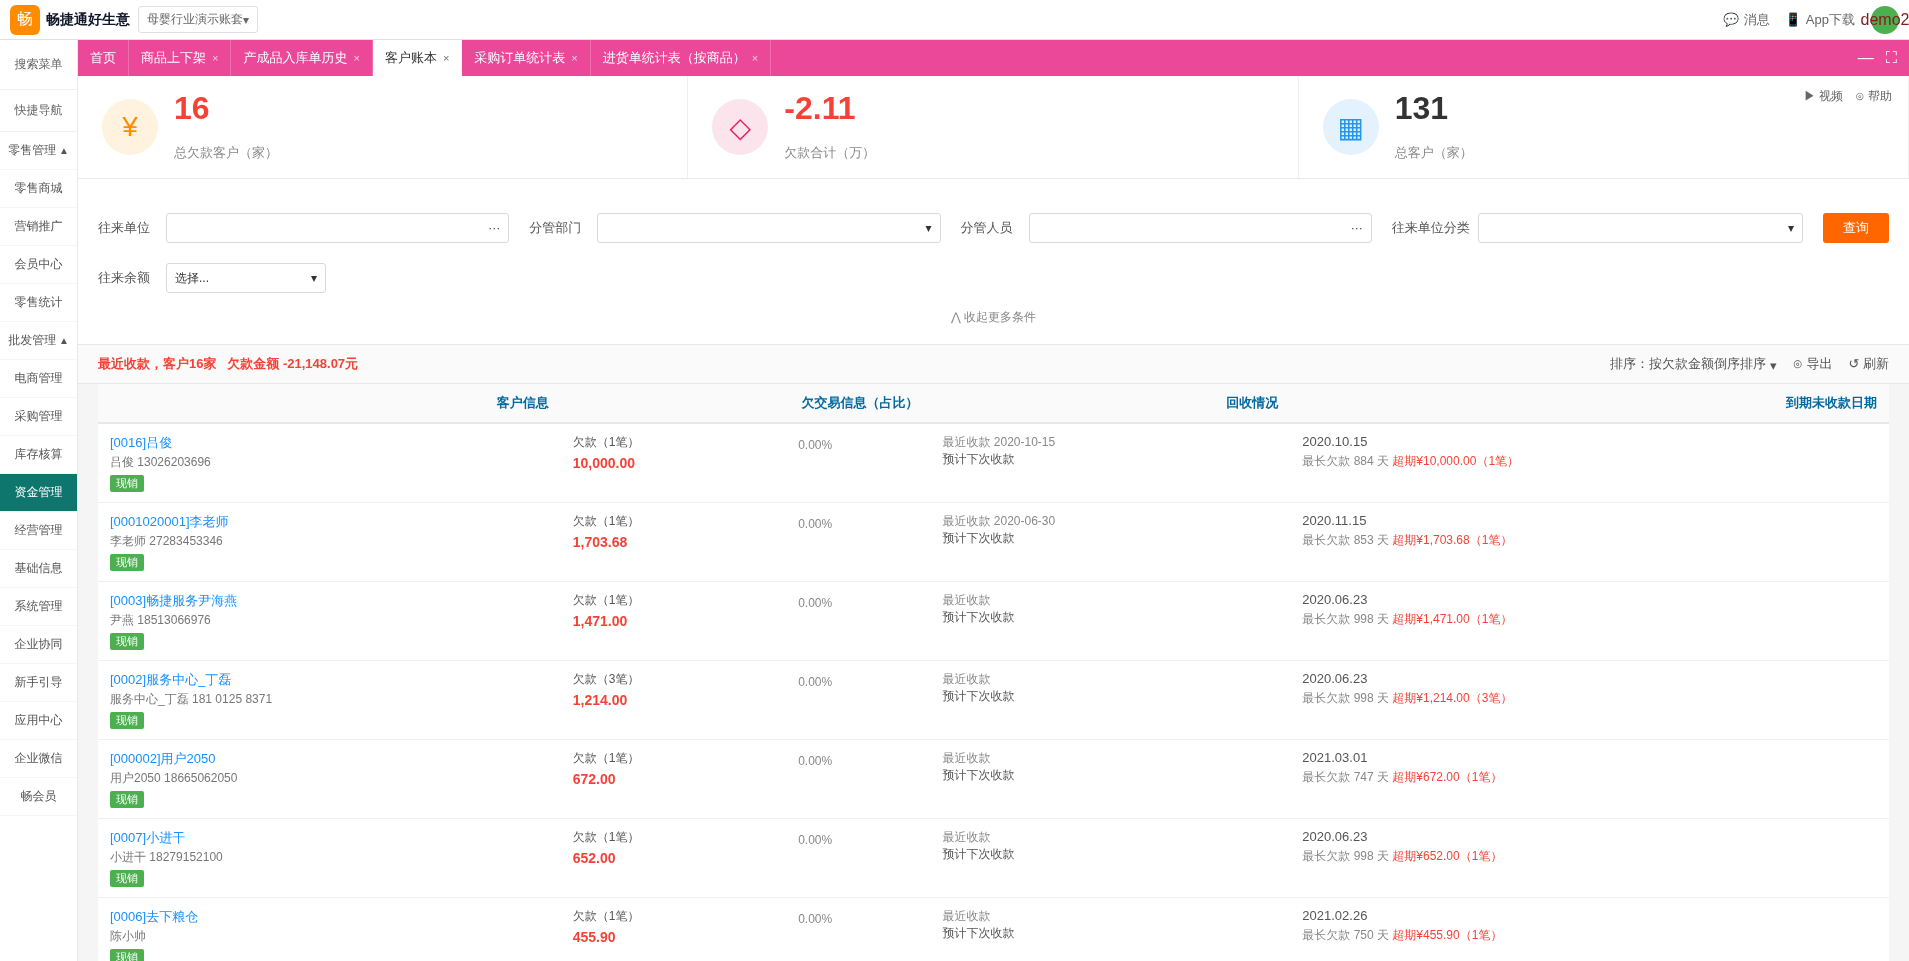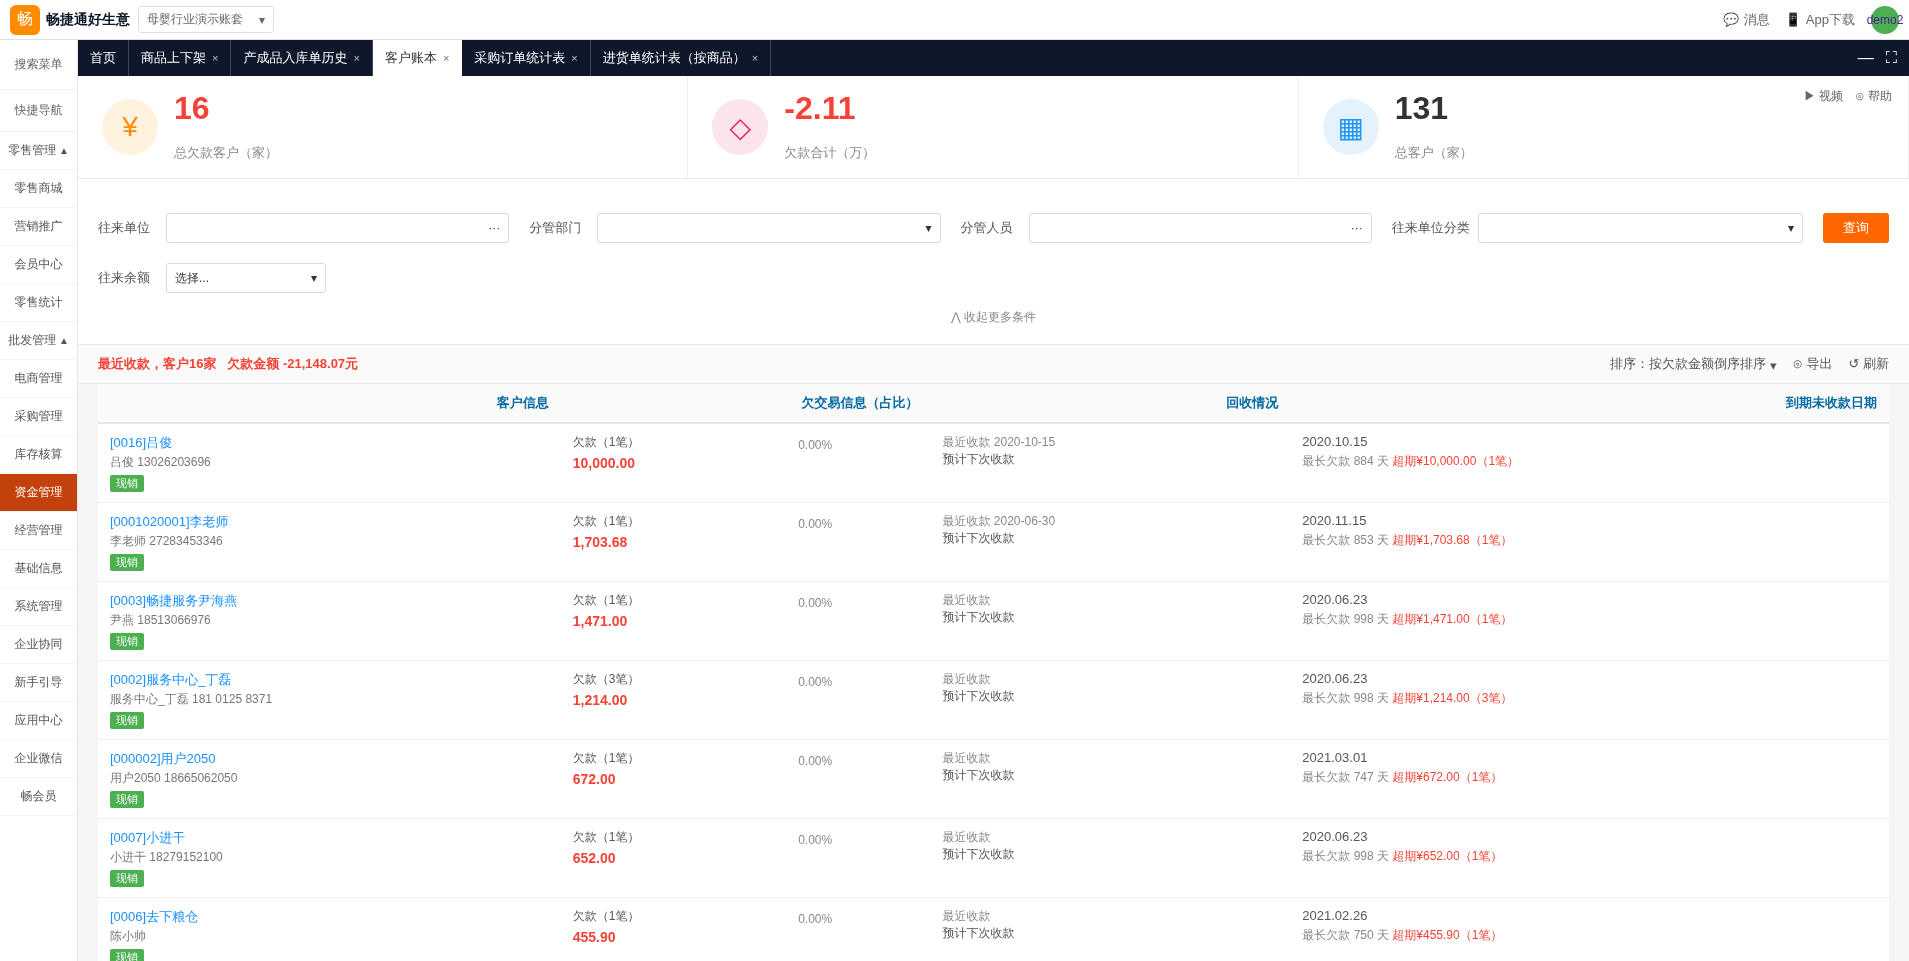--- a/index.html
+++ b/index.html
@@ -4,39 +4,39 @@
   <style>
     * { margin: 0; padding: 0; box-sizing: border-box; }
     body { font-family: 'Microsoft YaHei', Arial, sans-serif; font-size: 13px; background: #f0f0f0; color: #333; overflow-x: hidden; }
     
     
     .top-bar { display: flex; align-items: center; height: 40px; background: #fff; border-bottom: 1px solid #e0e0e0; padding: 0 10px; justify-content: space-between; }
     .top-bar-left { display: flex; align-items: center; gap: 8px; }
     .logo-area { display: flex; align-items: center; gap: 6px; }
     .logo-icon { width: 30px; height: 30px; background: #ff8c00; border-radius: 6px; display: flex; align-items: center; justify-content: center; color: #fff; font-size: 16px; }
     .logo-text { color: #0f172a; font-weight: bold; font-size: 14px; }
-    .company-select { display: flex; align-items: center; gap: 16px; color: #666; font-size: 12px; padding: 4px 8px; border: 1px solid #e0e0e0; border-radius: 3px; cursor: pointer; }
+    .company-select { display: flex; align-items: center; gap: 0; color: #666; font-size: 12px; padding: 4px 8px; border: 1px solid #e0e0e0; border-radius: 3px; cursor: pointer; }
     .top-bar-right { display: flex; align-items: center; gap: 16px; }
     .top-right-item { display: flex; align-items: center; gap: 4px; color: #666; cursor: pointer; font-size: 13px; }
-    .avatar { width: 28px; height: 28px; border-radius: 50%; background: #4CAF50; display: flex; align-items: center; justify-content: center; color: #4c1d95; font-size: 12px; }
+    .avatar { width: 28px; height: 28px; border-radius: 50%; background: #4CAF50; display: flex; align-items: center; justify-content: center; color: #7f1d1d; font-size: 16px; }
 
     
     .layout { display: flex; height: calc(100vh - 40px); }
     .sidebar { width: 78px; background: #fff; border-right: 1px solid #e8e8e8; display: flex; flex-direction: column; overflow-y: auto; }
     .search-menu { padding: 10px 0; text-align: center; border-bottom: 1px solid #f0f0f0; }
     .search-menu-label { font-size: 12px; color: #666; cursor: pointer; padding: 6px 0; }
     .quick-nav { padding: 8px 0; border-bottom: 1px solid #f0f0f0; text-align: center; }
     .quick-nav-label { font-size: 12px; color: #666; padding: 4px 0; }
     .sidebar-item { padding: 10px 4px; text-align: center; cursor: pointer; font-size: 12px; color: #555; border-bottom: 1px solid #f5f5f5; }
-    .sidebar-item.active { background: #c2410c; color: #fff; }
+    .sidebar-item.active { background: #0f766e; color: #fff; }
     .sidebar-item .menu-arrow { font-size: 10px; }
 
     
     .main-area { flex: 1; display: flex; flex-direction: column; overflow: hidden; }
-    .tab-bar { display: flex; align-items: center; background: #0f172a; height: 36px; padding-left: 0; }
+    .tab-bar { display: flex; align-items: center; background: #ec4899; height: 36px; padding-left: 0; }
     .tab { display: flex; align-items: center; padding: 0 12px; height: 36px; font-size: 13px; color: #fff; cursor: pointer; white-space: nowrap; border-right: 1px solid rgba(255,255,255,0.2); }
     .tab.active { background: #fff; color: #333; }
     .tab .close-btn { margin-left: 6px; font-size: 11px; opacity: 0.7; }
     .tab-actions { margin-left: auto; display: flex; align-items: center; gap: 4px; padding-right: 8px; }
     .tab-action-btn { color: #fff; cursor: pointer; padding: 2px 4px; font-size: 16px; }
 
     
     .content { flex: 1; overflow-y: auto; background: #f5f5f5; }
     
     

